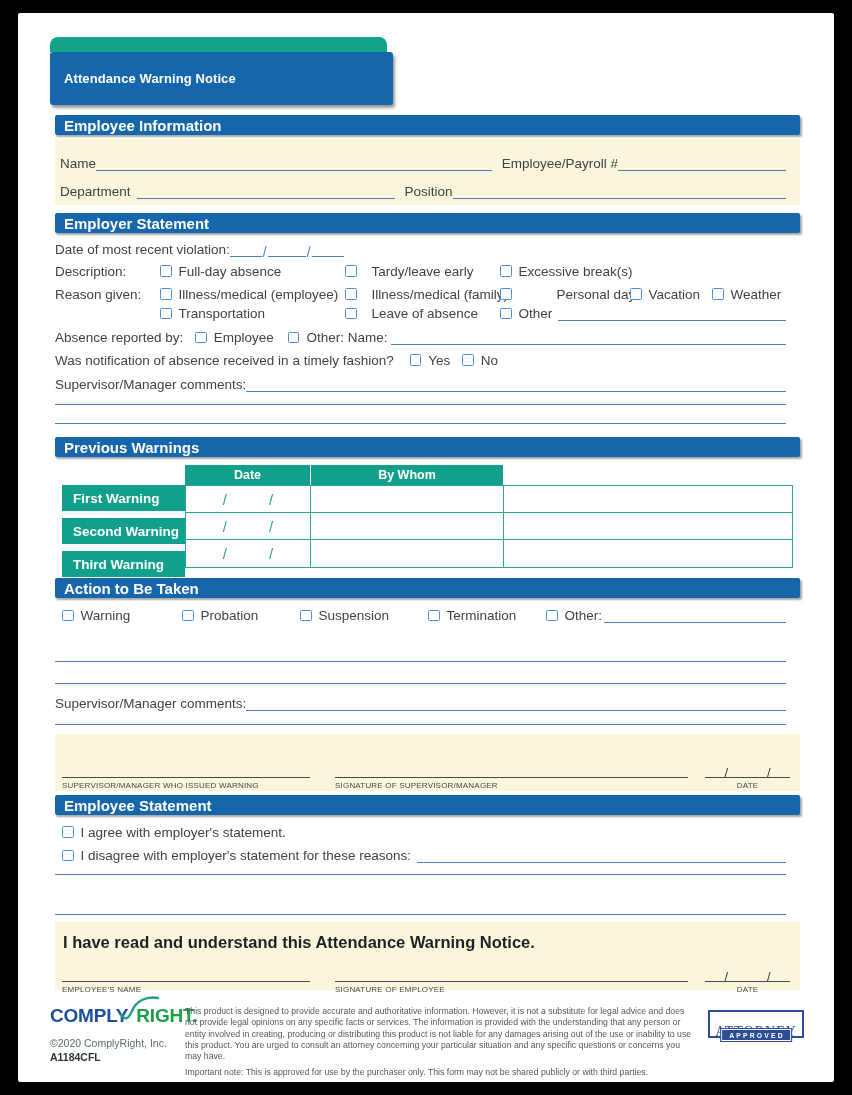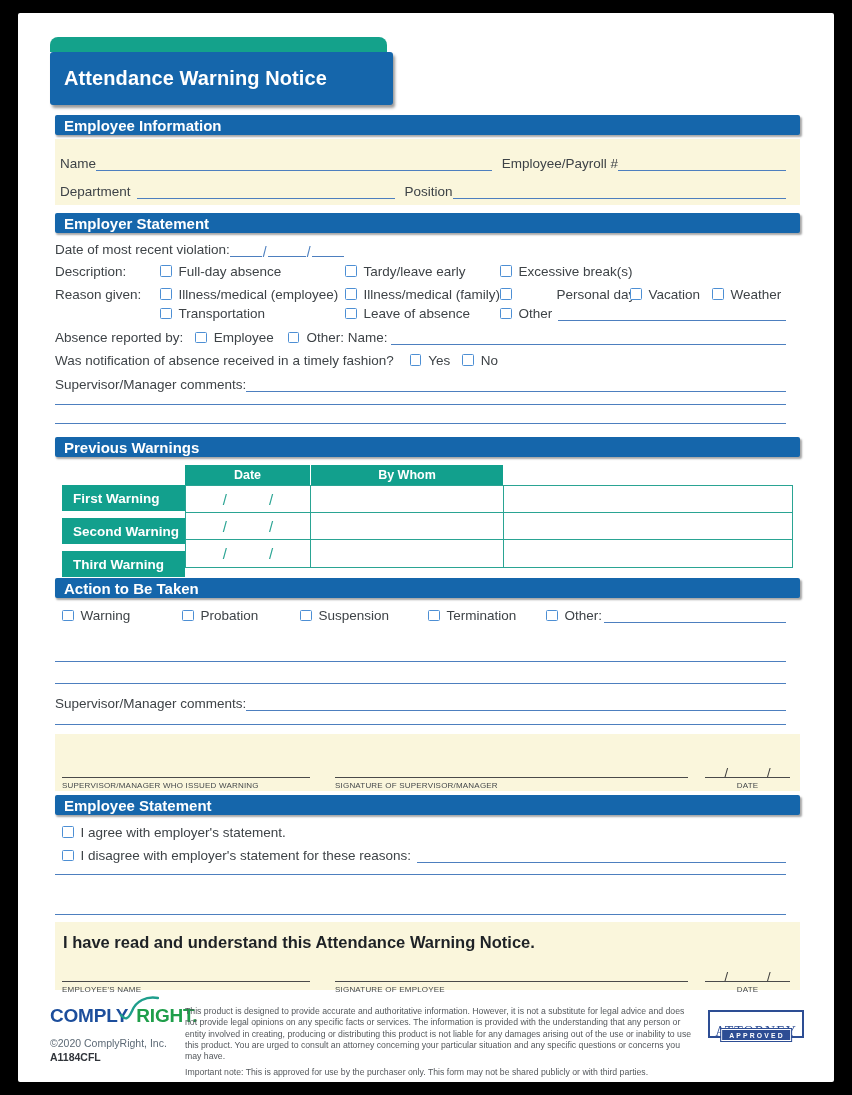--- a/index.html
+++ b/index.html
@@ -11,21 +11,21 @@
   }
   .canvas { position:relative; width:852px; height:1095px; background:#000; overflow:hidden; }
   .page   { position:absolute; left:18px; top:13px; width:816px; height:1069px; background:#fff; border-radius:2px; }
 
   
   .green-bar { position:absolute; left:32px; top:24px; width:337px; height:15px;
                background:#14a28b; border-radius:8px 8px 0 0; }
   .title-box { position:absolute; left:32px; top:39px; width:343px; height:53px;
                background:#1566ab; border-radius:3px; box-shadow:2px 3px 3px rgba(0,0,0,.4);
                display:flex; align-items:center; }
-  .title-box h1 { margin:0 0 0 14px; font-size:20px; font-weight:700; color:#fff; letter-spacing:.1px; }
+  .title-box h1 { margin:0 0 0 14px; font-size:13px; font-weight:700; color:#fff; letter-spacing:.1px; }
 
   
   .sec-bar { position:absolute; left:37px; width:745px; height:20px; background:#1566ab;
              border-radius:2px; box-shadow:1.5px 2px 2px rgba(0,0,0,.35);
              display:flex; align-items:center; color:#fff; font-size:15px; font-weight:700;
              padding-left:9px; }
 
   
   .row  { position:absolute; left:37px; width:731px; display:flex; align-items:flex-end;
           font-size:13.5px; color:#3e4347; height:18px; }
@@ -33,21 +33,21 @@
   .lbl  { white-space:nowrap; }
   .fill { flex:1; border-bottom:1.4px solid #4d7fbf; height:15px; }
   .wfill{ border-bottom:1.4px solid #4d7fbf; height:15px; }
   .bline{ position:absolute; left:37px; width:731px; border-bottom:1.4px solid #4d7fbf; height:0; }
 
   .cb { width:11.5px; height:11.5px; border:1.6px solid #4d8fd4; border-radius:1.5px;
         background:#fff; display:inline-block; flex:none; margin-right:7px; }
   .cbitem { display:flex; align-items:center; white-space:nowrap; }
 
   .col-lbl { width:105px; flex:none; }
-  .c185 { width:185px; flex:none; } .c155 { width:155px; flex:none; }
+  .c185 { width:185px; flex:none; } .c155 { width:155px; flex:none;gap:8px; }
   .c130 { width:130px; flex:none;gap:38px; } .c82  { width:82px;  flex:none; }
 
   
   .dgroup { display:flex; align-items:flex-end; color:#4d7fbf; }
   .dseg   { border-bottom:1.4px solid #4d7fbf; height:14px; width:32px; }
   .dslash { font-size:14px; line-height:12px; margin:0 1px -1px 1px; }
 
   
   .cream { position:absolute; left:37px; width:745px; background:#faf6dc; }
   .efield-row { display:flex; align-items:flex-end; font-size:13.5px; color:#3e4347;

